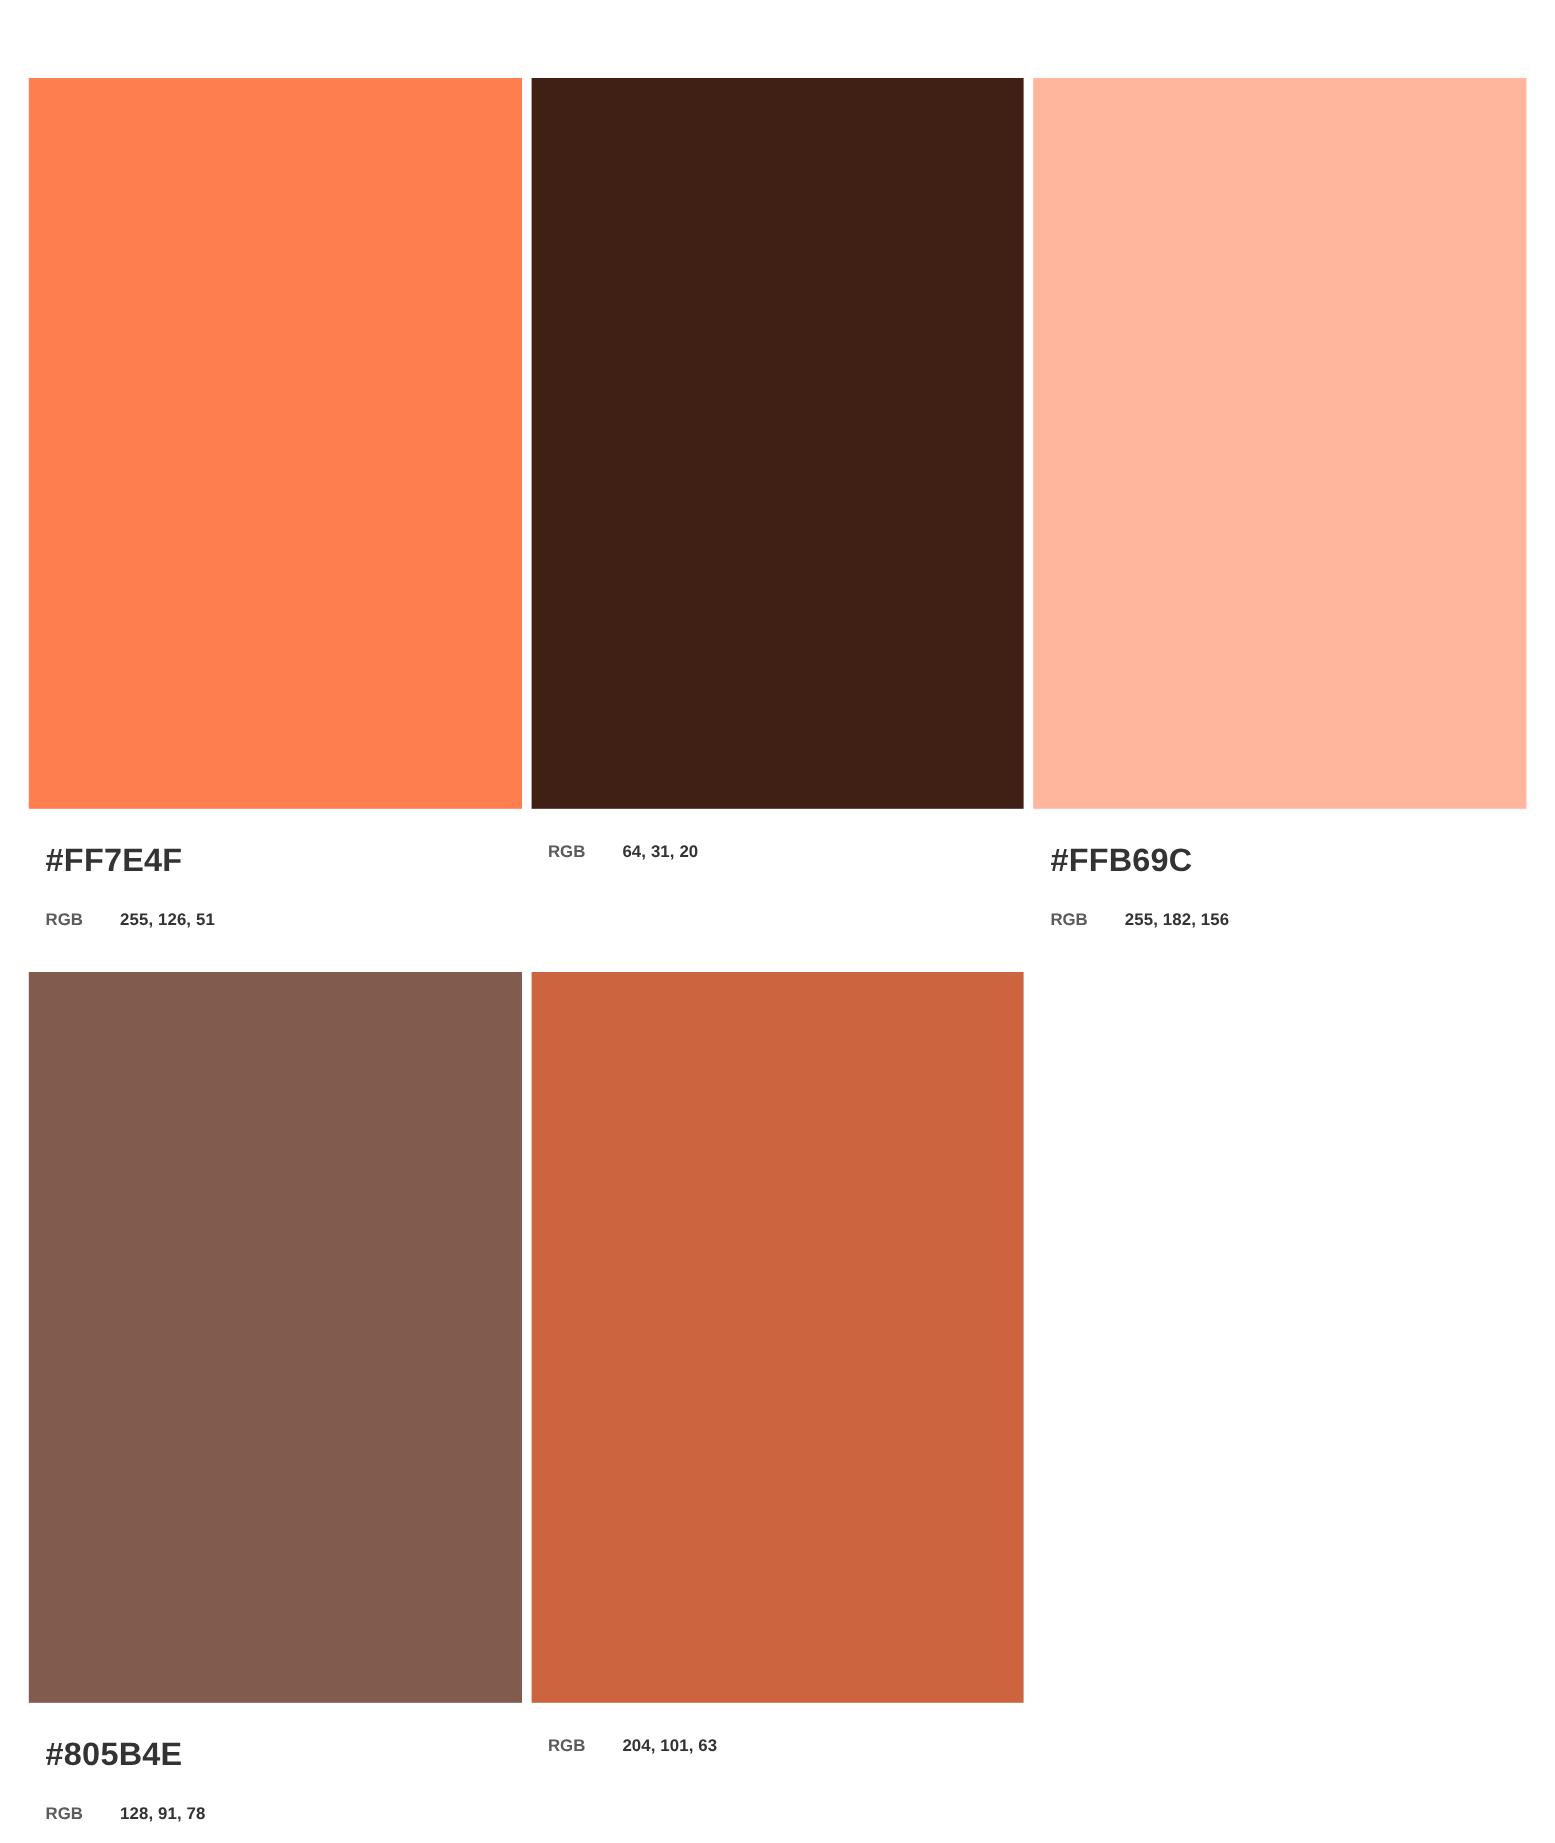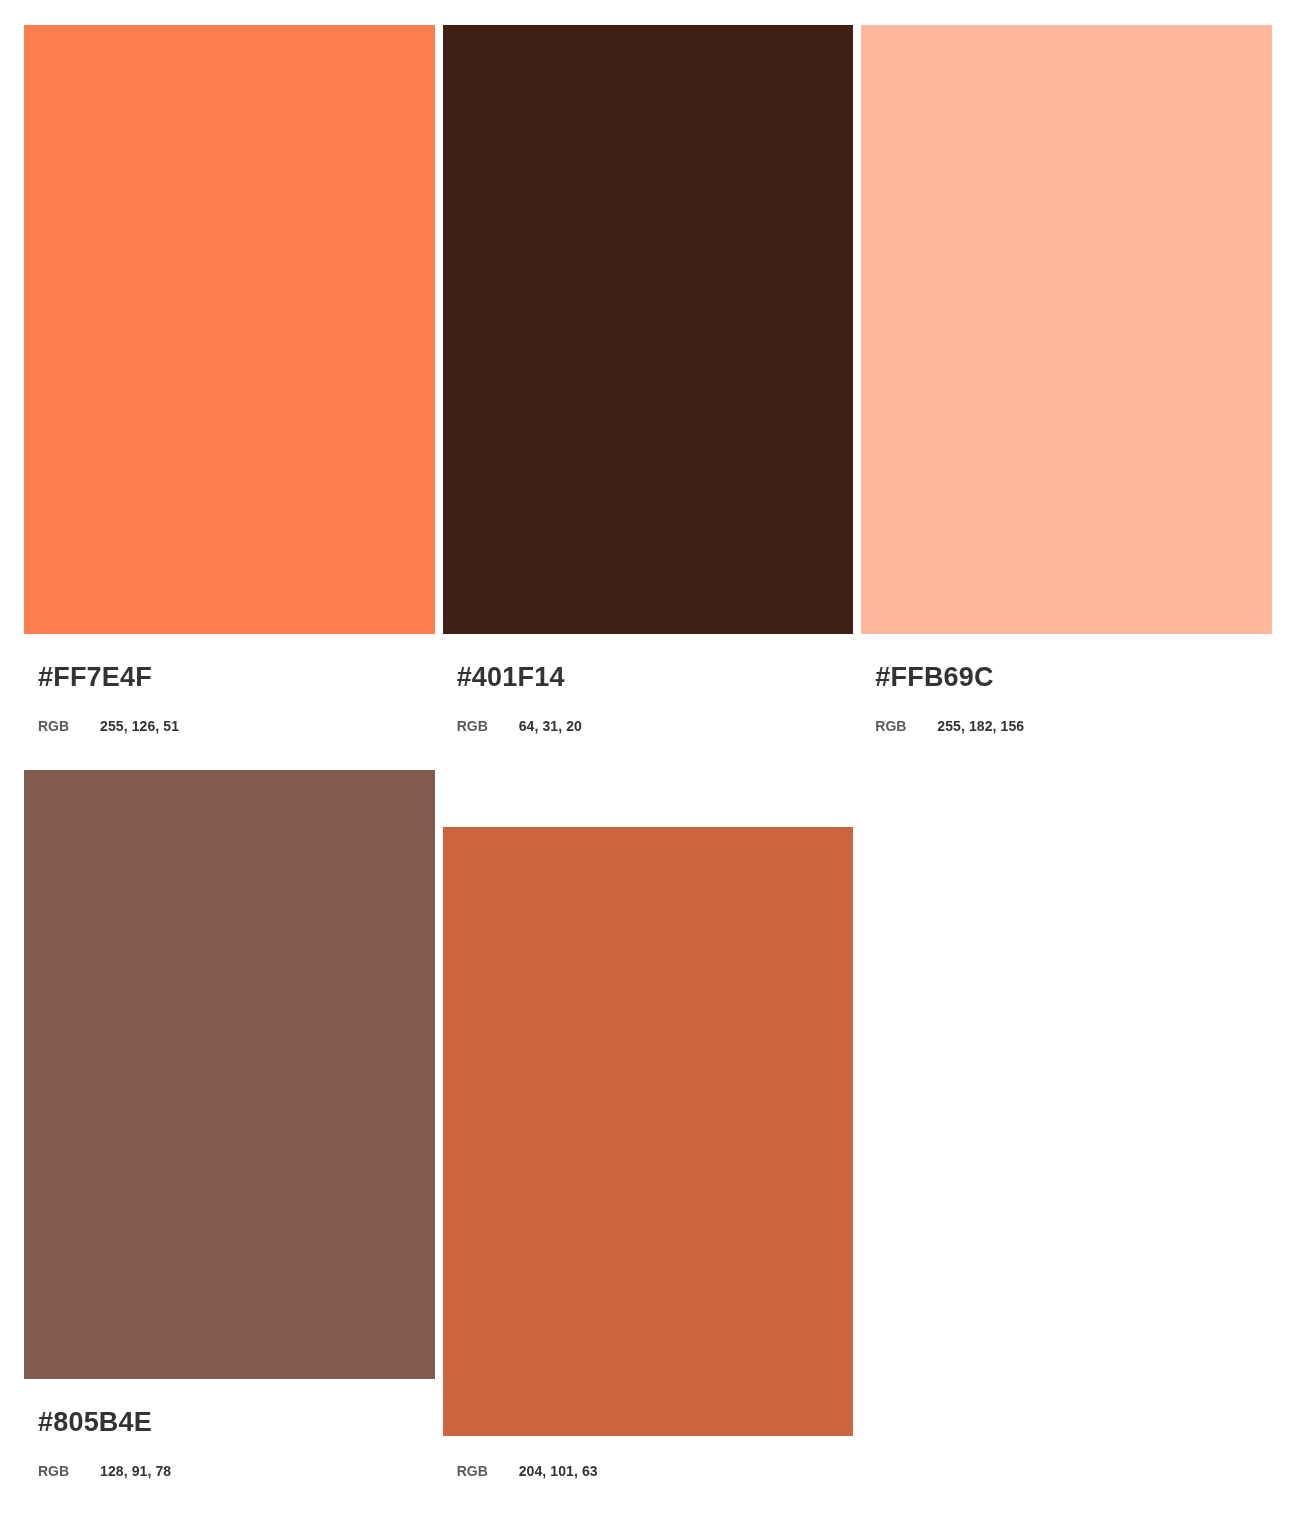--- a/index.html
+++ b/index.html
@@ -13,31 +13,31 @@
     height: 1536px;
     font-family: "Liberation Sans", "DejaVu Sans", sans-serif;
     -webkit-font-smoothing: antialiased;
     overflow: hidden;
   }
 
   .palette {
     box-sizing: border-box;
     width: 1164px;
     padding: 25px 24px 0 24px;
+    margin-top: 40px;
   }
 
   .palette-row {
     display: flex;
     gap: 8px;
     align-items: flex-start;
   }
 
   .palette-row.row-2 {
     margin-top: 37px;
-    align-items: flex-end;
   }
 
   .swatch-cell {
     width: 410.67px;
     flex: 0 0 410.67px;
     display: flex;
     flex-direction: column;
   }
 
   .swatch-chip {
@@ -97,21 +97,20 @@
         <div class="swatch-rgb-row">
           <span class="rgb-label">RGB</span>
           <span class="rgb-value">255, 126, 51</span>
         </div>
       </div>
     </div>
 
     <div class="swatch-cell">
       <div class="swatch-chip" style="background-color: rgb(64, 31, 20);"></div>
       <div class="swatch-meta">
-        <div class="swatch-hex">#401F14</div>
         <div class="swatch-rgb-row">
           <span class="rgb-label">RGB</span>
           <span class="rgb-value">64, 31, 20</span>
         </div>
       </div>
     </div>
 
     <div class="swatch-cell">
       <div class="swatch-chip" style="background-color: rgb(255, 182, 156);"></div>
       <div class="swatch-meta">

